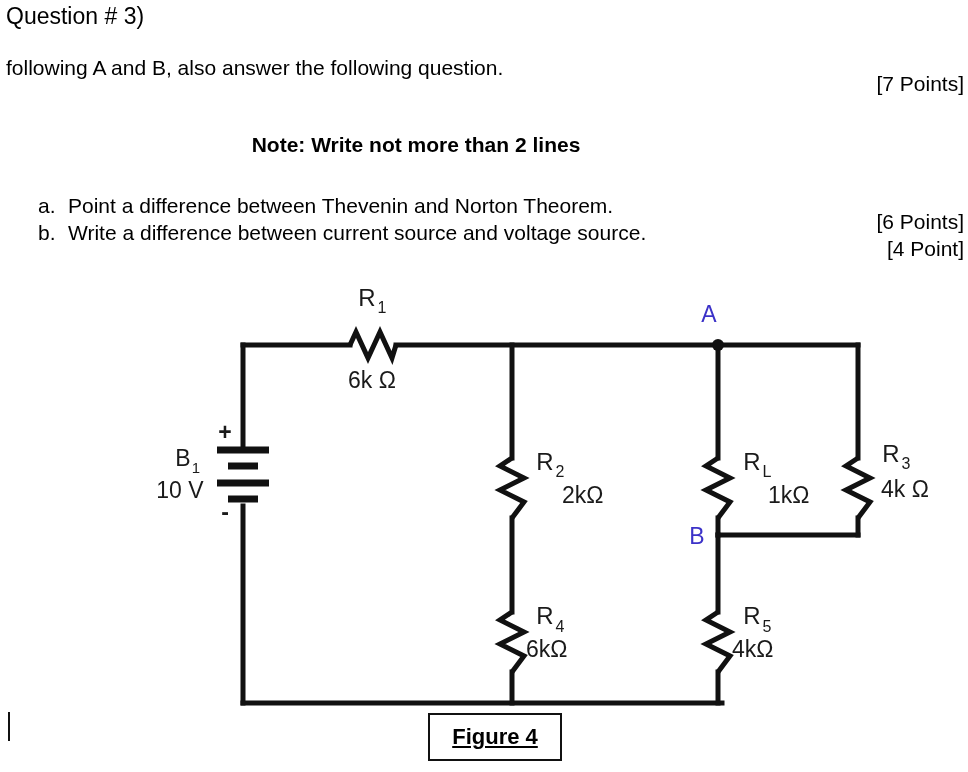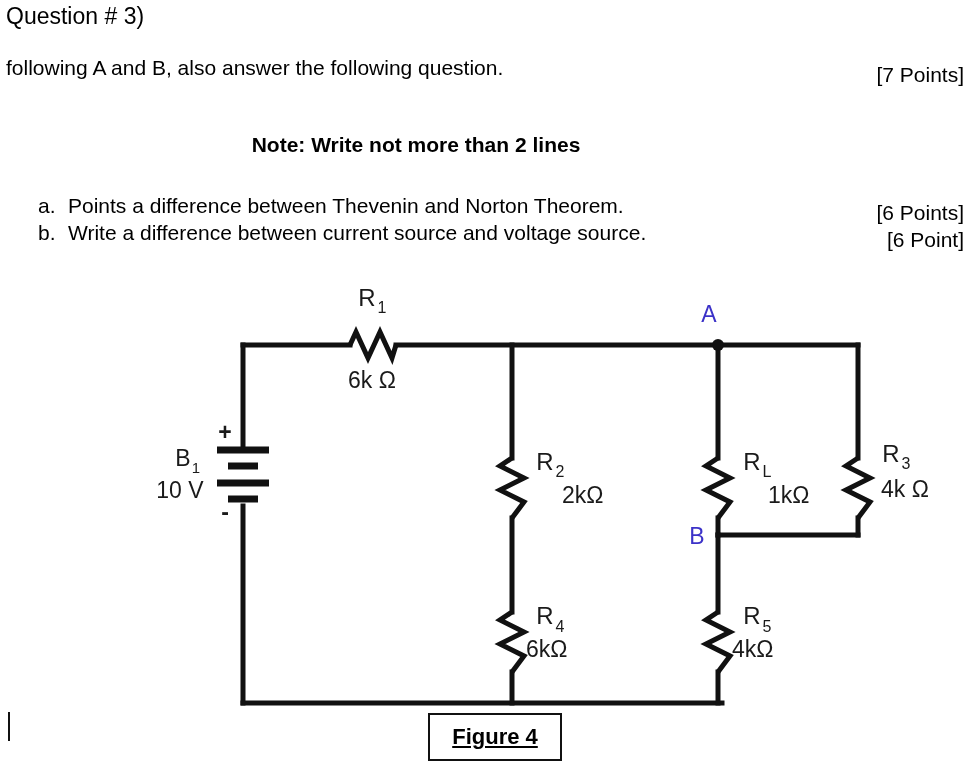--- a/index.html
+++ b/index.html
@@ -48,21 +48,21 @@
 
   .fig-ref {
     font-weight: bold;
     font-style: italic;
     text-decoration: underline;
   }
 
   .pts-right {
     position: absolute;
     right: 0px;
-    top: 7px;
+    top: 16px;
     text-align: right;
   }
 
   .note {
     position: absolute;
     left: 0;
     top: 133px;
     width: 832px;
     text-align: center;
     font-size: 21px;
@@ -142,22 +142,22 @@
 
   <div class="q-title">Question # 3)</div>
 
   <div class="body-block">
     <div class="body-line"><span>following A and B, also answer the following question.</span><span class="pts-right">[7 Points]</span></div>
   </div>
 
   <div class="note">Note: Write not more than 2 lines</div>
 
   <div class="sub-list">
-    <div class="sub-item"><span class="sub-marker">a.</span><span>Points a difference between Thevenin and Norton Theorem.</span><span class="pts-right">[6 Points]</span></div>
-    <div class="sub-item"><span class="sub-marker">b.</span><span>Write a difference between current source and voltage source.</span><span class="pts-right">[6 Point]</span></div>
+    <div class="sub-item"><span class="sub-marker">a.</span><span>Point a difference between Thevenin and Norton Theorem.</span><span class="pts-right">[6 Points]</span></div>
+    <div class="sub-item"><span class="sub-marker">b.</span><span>Write a difference between current source and voltage source.</span><span class="pts-right">[4 Point]</span></div>
   </div>
 
   <div class="circuit-wrap">
     <svg class="circuit" width="968" height="440" viewBox="0 0 968 440">
 
       <g stroke="#111111" stroke-width="5" fill="none" stroke-linecap="square">
 
         <line x1="243" y1="73" x2="350" y2="73"></line>
 
         <line x1="396" y1="73" x2="858" y2="73"></line>

